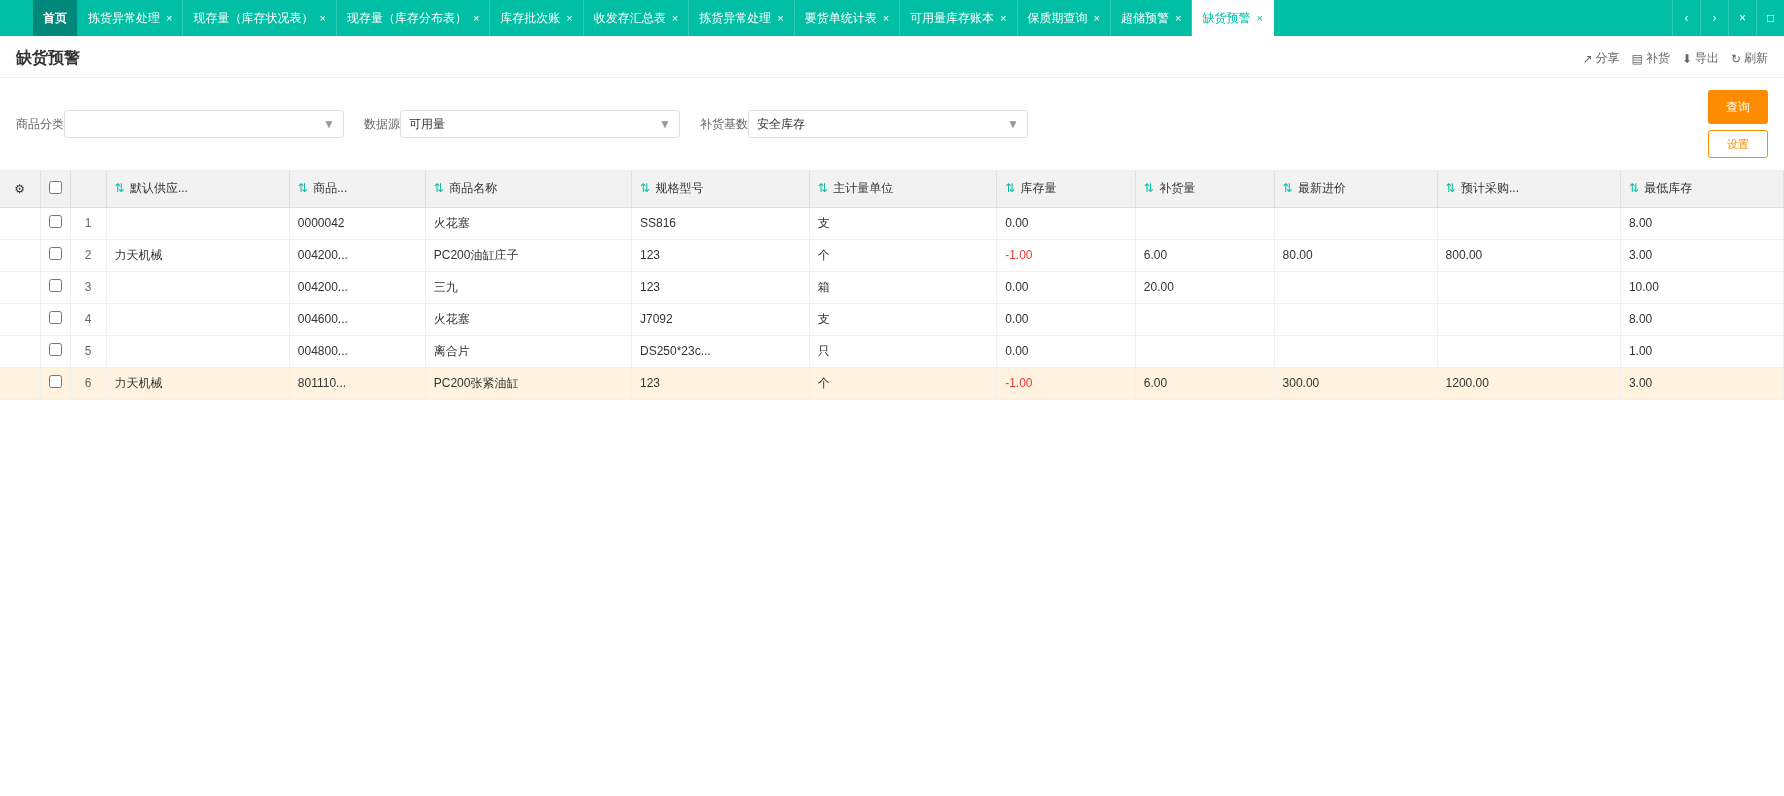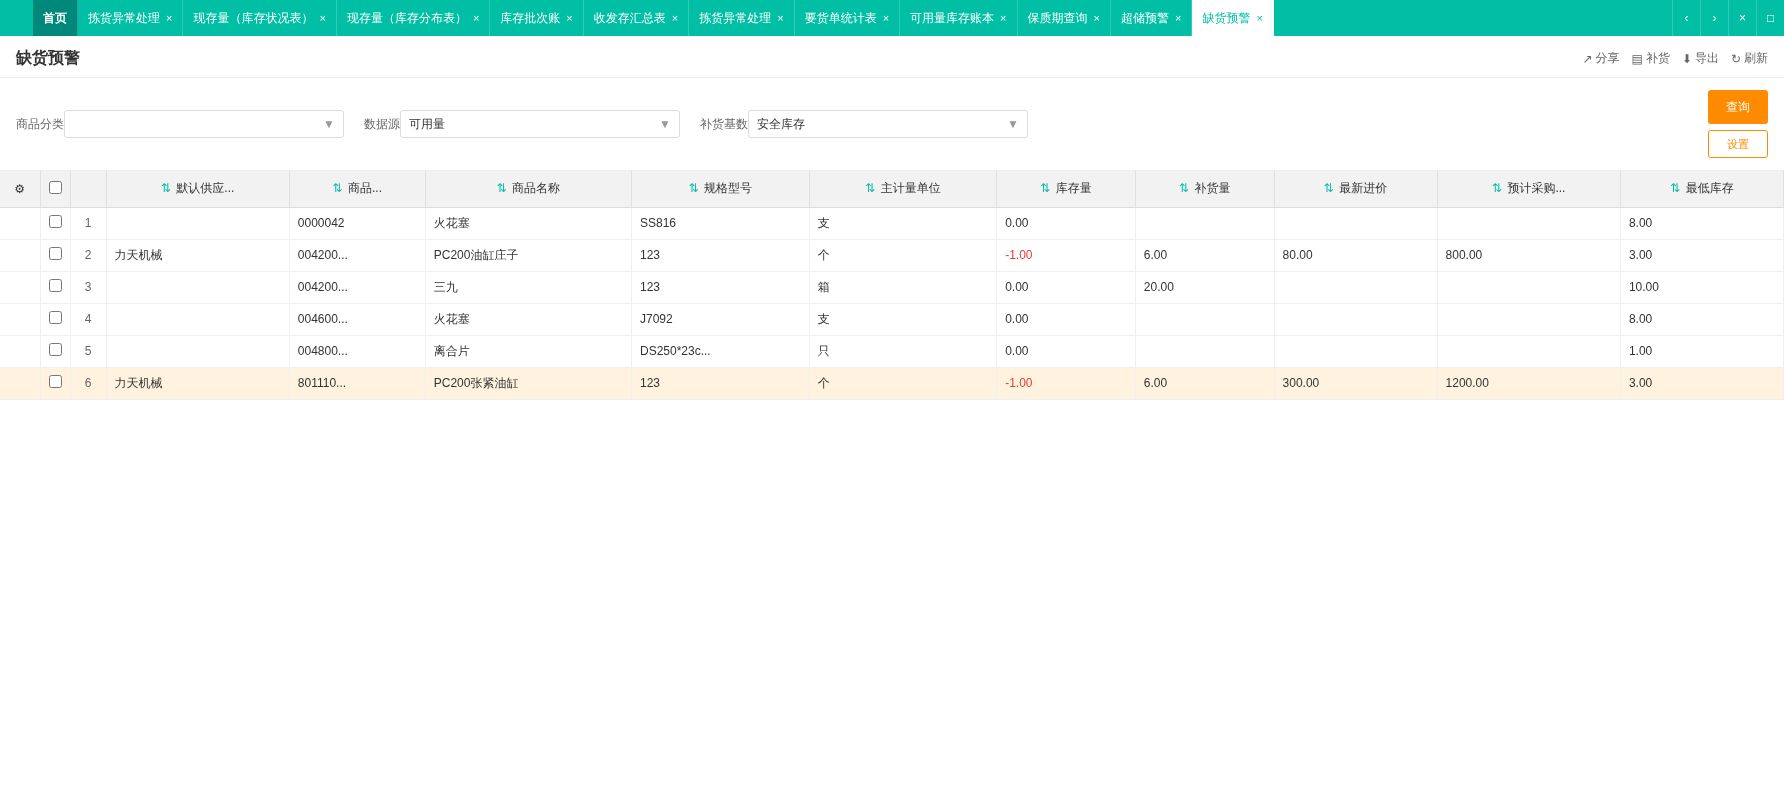--- a/index.html
+++ b/index.html
@@ -157,21 +157,21 @@
     table {
       width: 100%;
       border-collapse: collapse;
       font-size: 12px;
     }
     thead tr {
       background: #f2f2f2;
       height: 36px;
     }
     thead th {
-      text-align: center;
+      text-align: left;
       padding: 0 8px;
       border-bottom: 1px solid #ddd;
       border-right: 1px solid #e0e0e0;
       font-weight: normal;
       color: #333;
       white-space: nowrap;
     }
     thead th .sort-icon {
       color: #00bfa5;
       margin-right: 2px;

